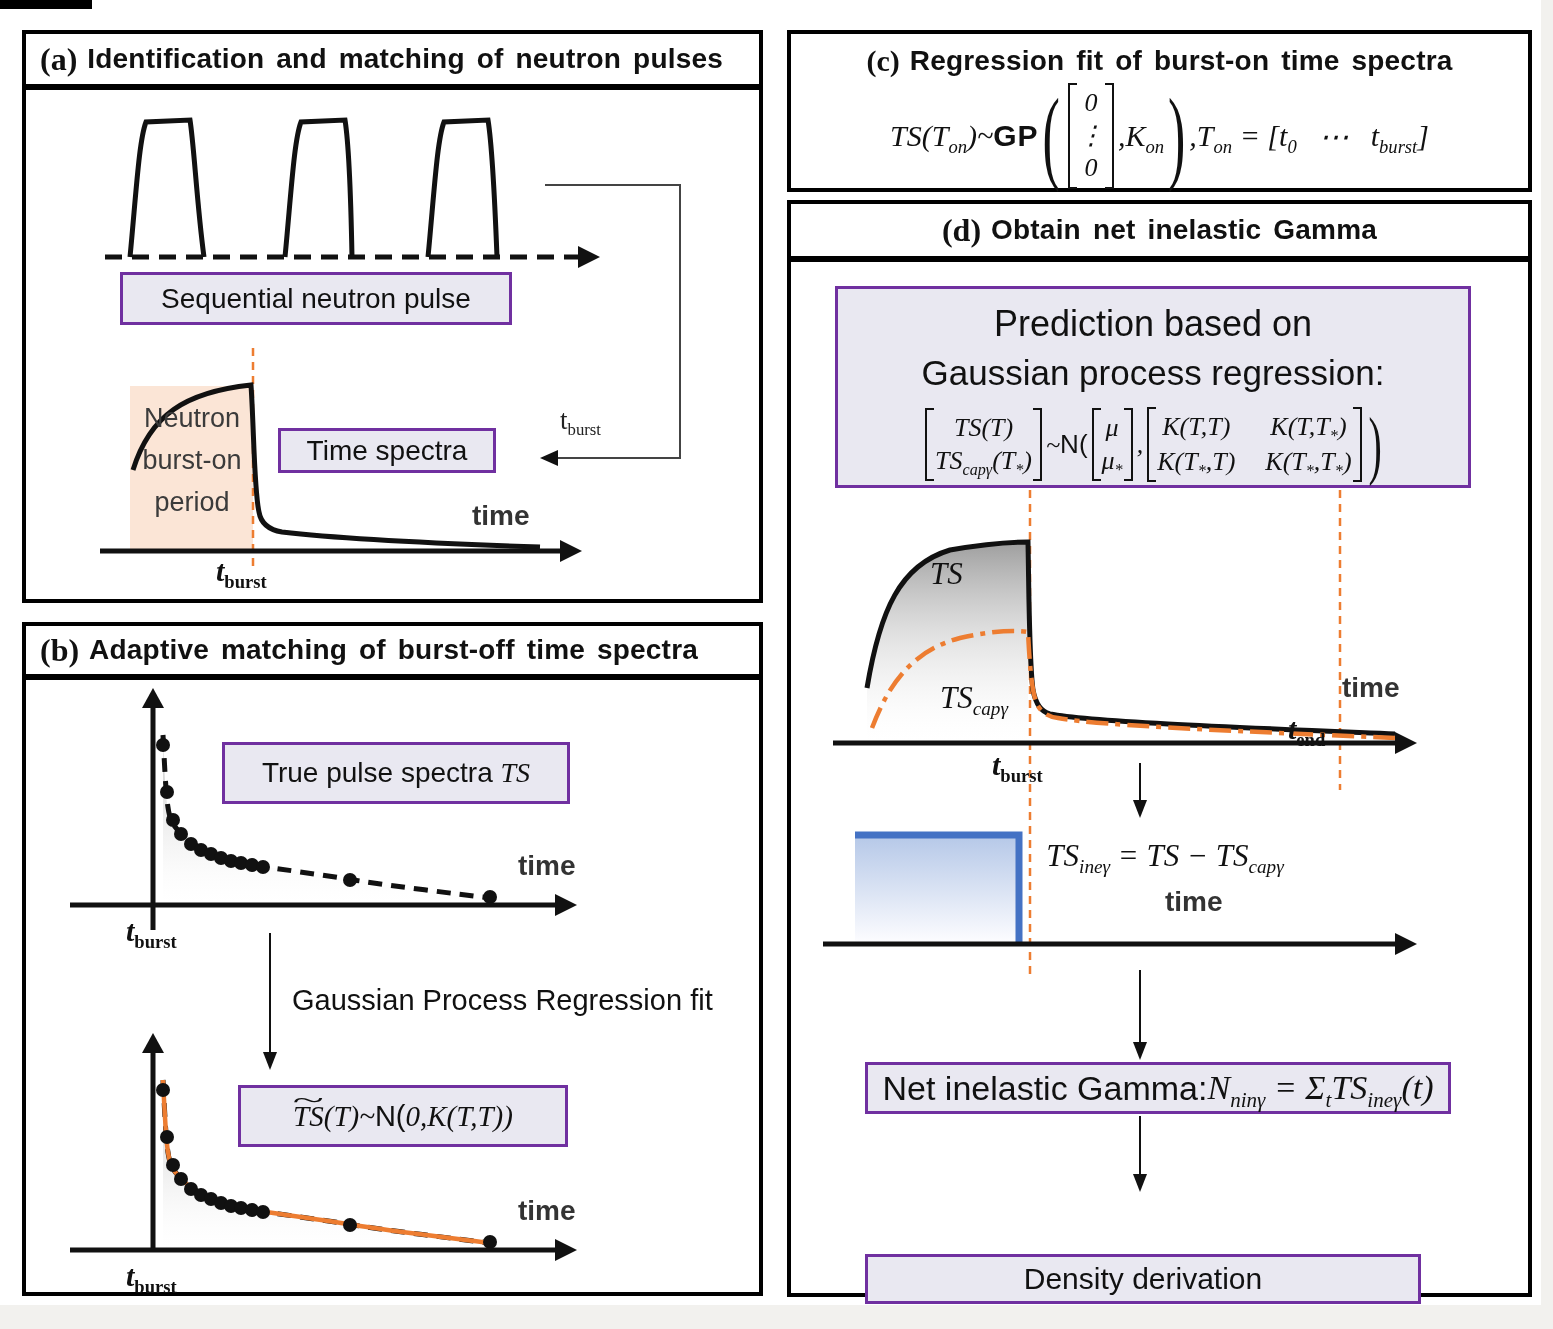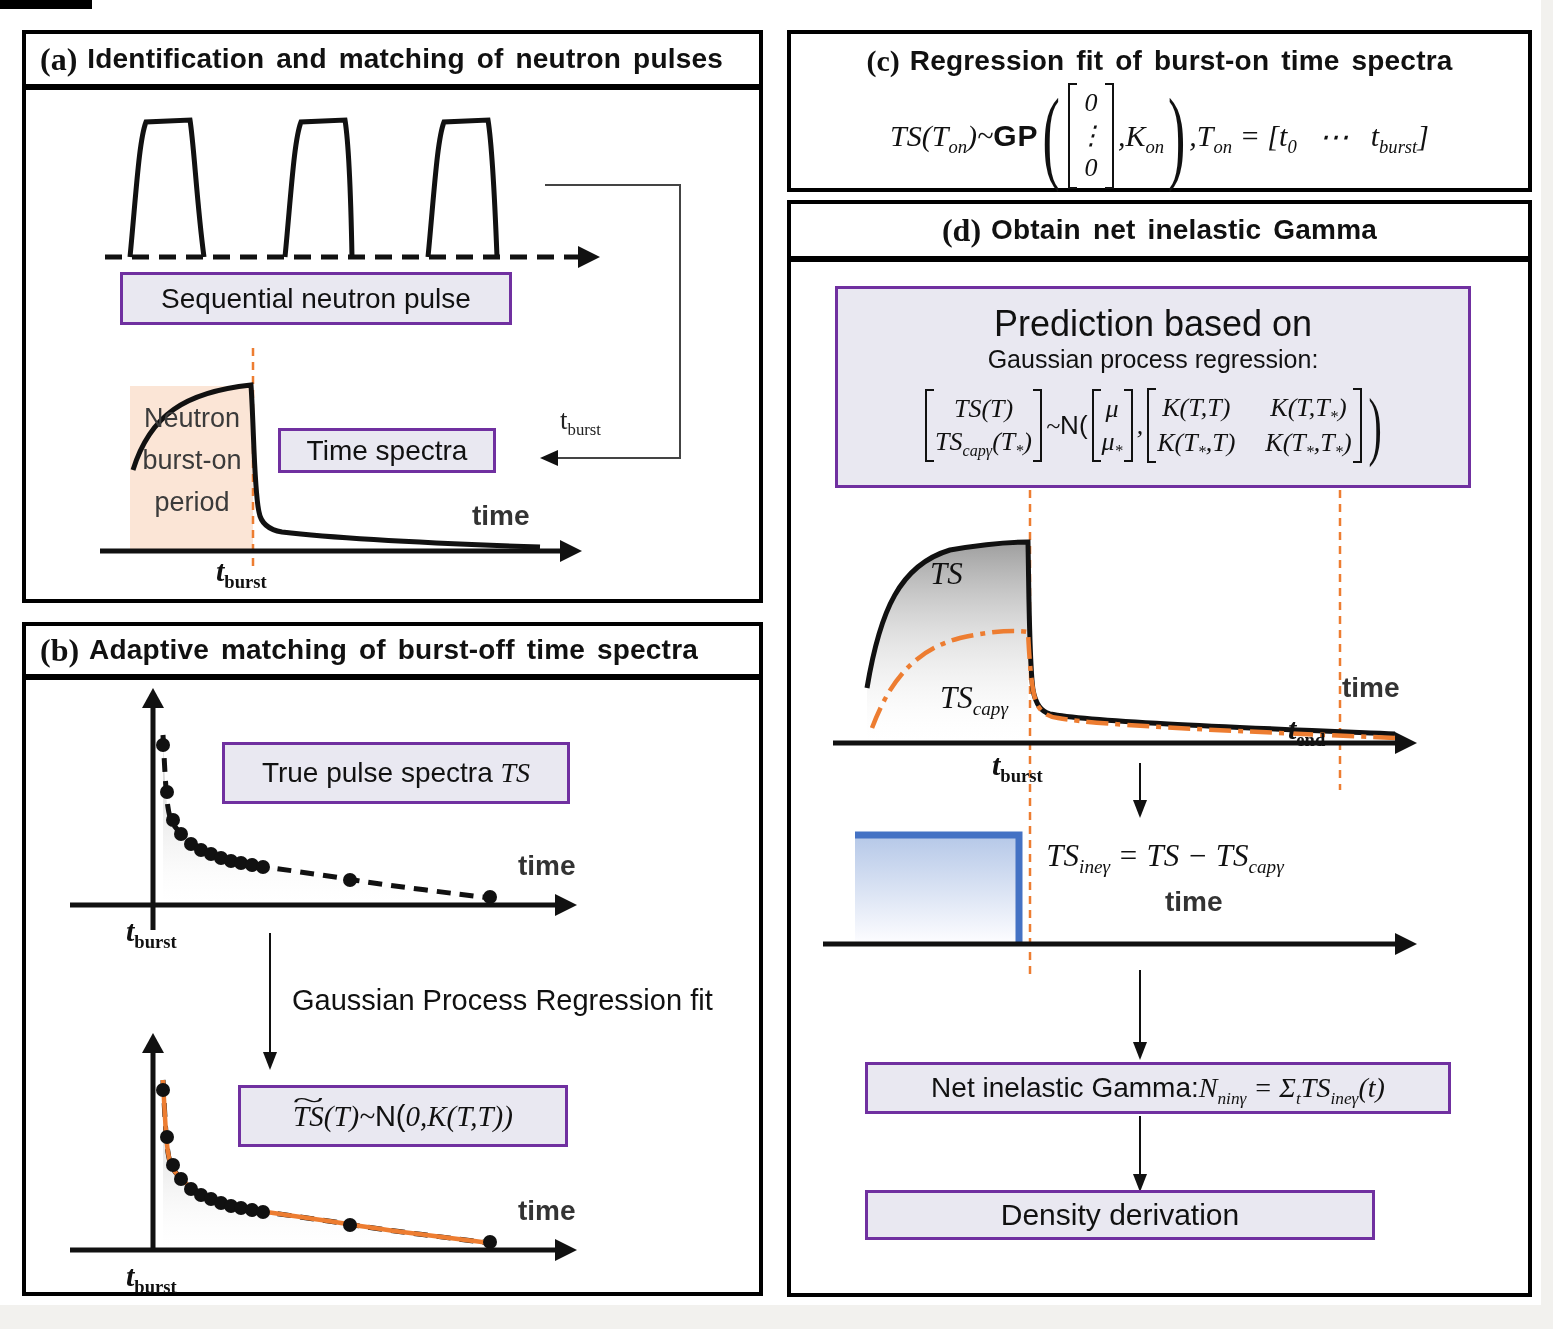--- a/index.html
+++ b/index.html
@@ -231,21 +231,21 @@
     </span>
     <span class="math">,K<sub>on</sub></span>
     <span class="bigp">)</span>
     <span class="math">,T<sub>on</sub> = [t<sub>0</sub></span>
     <span class="math" style="margin:0 22px;">⋯</span>
     <span class="math">t<sub>burst</sub>]</span>
   </div>
 
   <div class="pbox" style="left:835px;top:286px;width:636px;height:202px;">
     <div style="font-size:36px;margin-top:14px;">Prediction based on</div>
-    <div style="font-size:25px;margin-top:0;">Gaussian process regression:</div>
+    <div style="font-size:35px;margin-top:8px;">Gaussian process regression:</div>
     <div class="frow" style="margin-top:14px;font-size:26px;">
       <span class="bkt math">
         <span>TS(T)</span>
         <span>TS<sub>capγ</sub>(T<sub>*</sub>)</span>
       </span>
       <span class="math">~</span>
       <span class="mathup">N(</span>
       <span class="bkt math">
         <span>μ</span>
         <span>μ<sub>*</sub></span>
@@ -262,21 +262,21 @@
       <span class="bigp2">)</span>
     </div>
   </div>
   <div class="lbl math" style="left:930px;top:556px;font-size:31px;">TS</div>
   <div class="lbl math" style="left:940px;top:680px;font-size:31px;">TS<sub>capγ</sub></div>
   <div class="lbl timelbl" style="left:1342px;top:672px;">time</div>
   <div class="lbl tmath" style="left:992px;top:748px;">t<sub>burst</sub></div>
   <div class="lbl tmath" style="left:1288px;top:712px;">t<sub>end</sub></div>
   <div class="lbl math" style="left:950px;top:838px;width:430px;text-align:center;font-size:31px;">TS<sub>ineγ</sub> = TS − TS<sub>capγ</sub></div>
   <div class="lbl timelbl" style="left:1165px;top:886px;">time</div>
-  <div class="pbox frow" style="left:865px;top:1062px;width:586px;height:52px;font-size:28px;">
+  <div class="pbox frow" style="left:865px;top:1062px;width:586px;height:52px;font-size:34px;">
     <span>Net inelastic Gamma: </span>
     <span class="math">N<sub>ninγ</sub> = Σ<sub>t</sub>TS<sub>ineγ</sub>(t)</span>
   </div>
-  <div class="pbox" style="left:865px;top:1190px;width:510px;height:50px;line-height:44px;font-size:30px;">
+  <div class="pbox" style="left:865px;top:1254px;width:556px;height:50px;line-height:44px;font-size:30px;">
     <span>Density derivation</span>
   </div>
 
 </div>
 
 </body></html>

